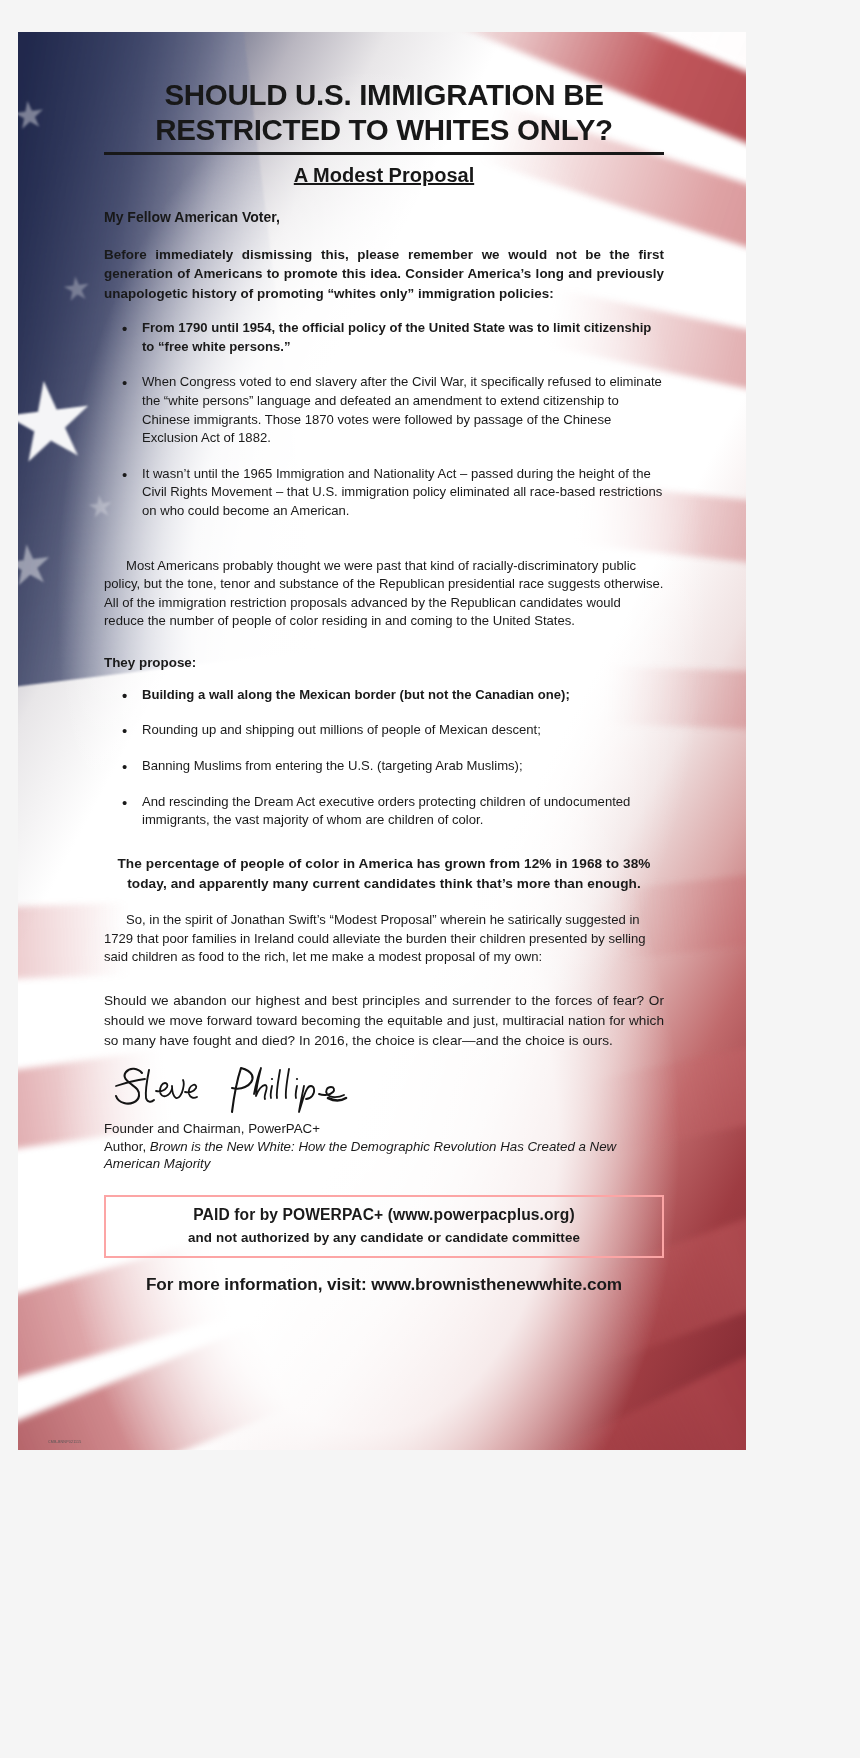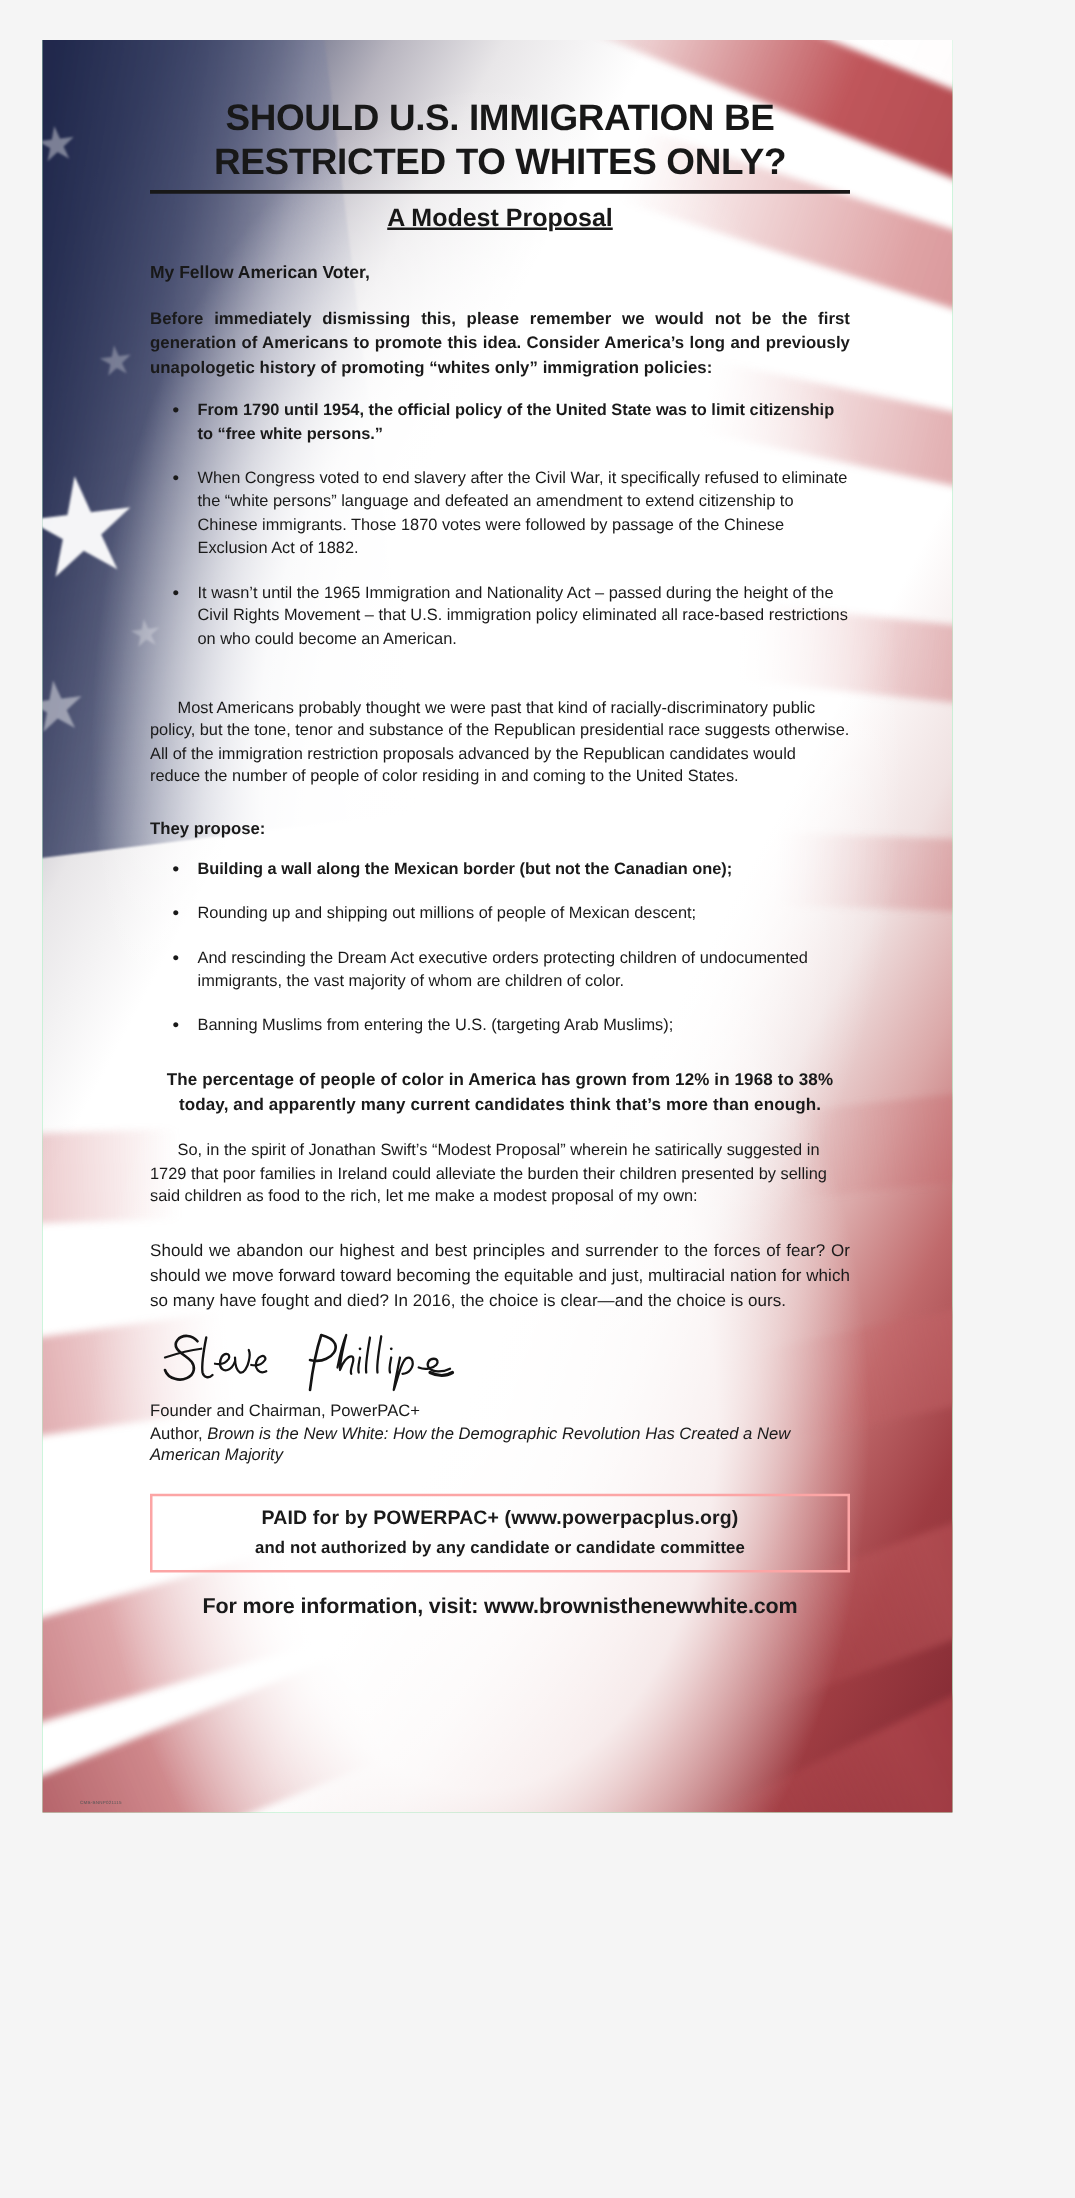--- a/index.html
+++ b/index.html
@@ -12,26 +12,26 @@
     position: relative;
     width: 860px;
     height: 1758px;
     background: #f5f5f5;
     overflow: hidden;
   }
 
   
   .poster {
     position: absolute;
-    left: 34px;
+    left: 18px;
     top: 32px;
     width: 728px;
     height: 1418px;
     overflow: hidden;
-    background: #86efac;
+    background: #fef9c3;
   }
 
   
   .flag-layer { position: absolute; inset: 0; }
 
   .flag-base {
     background:
       linear-gradient(118deg,
         #2c3352 0%, #3c4464 7%, #6d7088 13%,
         #b9b6c0 19%, #e8e6e8 25%, #ffffff 33%,
@@ -321,22 +321,22 @@
         <li>It wasn’t until the 1965 Immigration and Nationality Act – passed during the height of the Civil Rights Movement – that U.S. immigration policy eliminated all race-based restrictions on who could become an American.</li>
       </ul>
 
       <p class="body" style="margin-top:36px;">Most Americans probably thought we were past that kind of racially-discriminatory public policy, but the tone, tenor and substance of the Republican presidential race suggests otherwise. All of the immigration restriction proposals advanced by the Republican candidates would reduce the number of people of color residing in and coming to the United States.</p>
 
       <p class="they-propose">They propose:</p>
 
       <ul class="bullets">
         <li>Building a wall along the Mexican border (but not the Canadian one);</li>
         <li>Rounding up and shipping out millions of people of Mexican descent;</li>
+        <li>Banning Muslims from entering the U.S. (targeting Arab Muslims);</li>
         <li>And rescinding the Dream Act executive orders protecting children of undocumented immigrants, the vast majority of whom are children of color.</li>
-        <li>Banning Muslims from entering the U.S. (targeting Arab Muslims);</li>
       </ul>
 
       <p class="center-bold">The percentage of people of color in America has grown from 12% in 1968 to 38% today, and apparently many current candidates think that’s more than enough.</p>
 
       <p class="body">So, in the spirit of Jonathan Swift’s “Modest Proposal” wherein he satirically suggested in 1729 that poor families in Ireland could alleviate the burden their children presented by selling said children as food to the rich, let me make a modest proposal of my own:</p>
 
       <p class="final-bold">Should we abandon our highest and best principles and surrender to the forces of fear? Or should we move forward toward becoming the equitable and just, multiracial nation for which so many have fought and died? In 2016, the choice is clear—and the choice is ours.</p>
 
       <div class="signature" role="img">
         <svg width="260" height="54" viewBox="0 0 260 54" aria-hidden="true">

